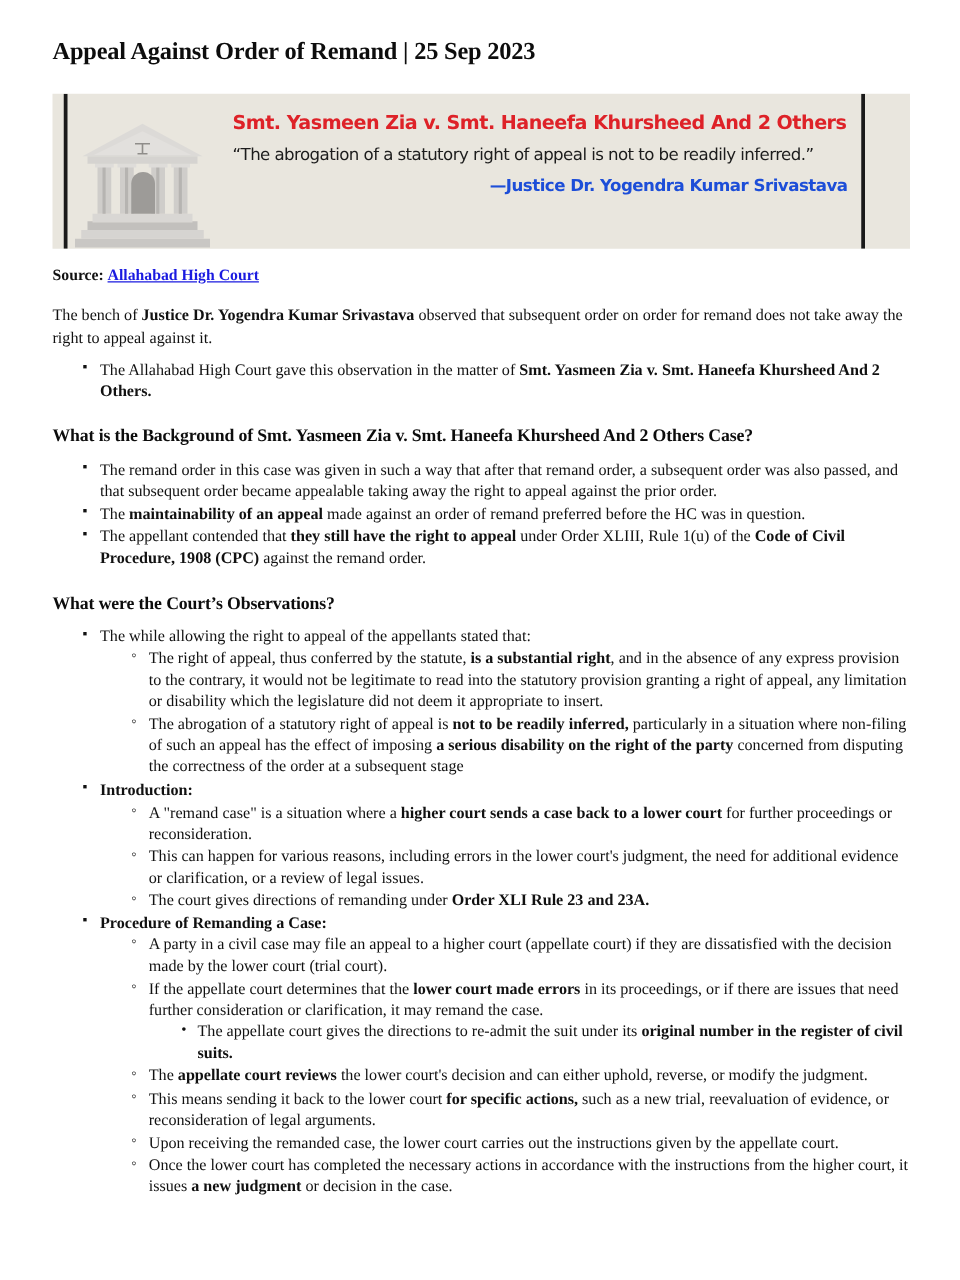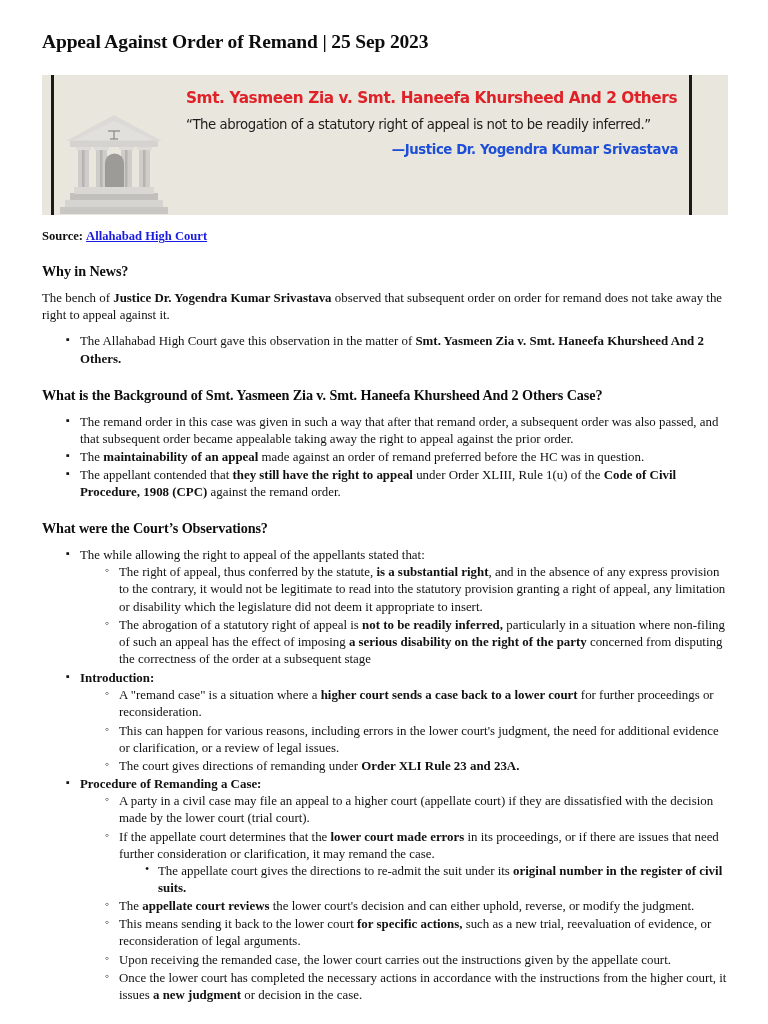--- a/index.html
+++ b/index.html
@@ -29,21 +29,21 @@
     letter-spacing: -0.15px;
     margin: 0 0 22px 0;
     line-height: 1.2;
     color: #0d0d0d;
   }
 
   
   .banner {
     position: relative;
     background: #e9e6de;
-    height: 140px;
+    height: 124px;
     margin: 0 0 14px 0;
     display: flex;
     align-items: stretch;
     overflow: hidden;
   }
   .banner-rule-left,
   .banner-rule-right {
     position: absolute;
     top: 0;
     bottom: 0;
@@ -231,21 +231,20 @@
       <div class="case-quote">“The abrogation of a statutory right of appeal is not to be readily inferred.”</div>
       <div class="case-attrib">—Justice Dr. Yogendra Kumar Srivastava</div>
     </div>
   </div>
 
   <div class="source-line">
     <span class="source-label">Source:</span><a href="#" class="source-link">Allahabad High Court</a>
   </div>
 
   <div id="sections-root">
-      <h2 class="section-heading">Why in News?</h2>
       <p class="body-para">The bench of <b>Justice Dr. Yogendra Kumar Srivastava</b> observed that subsequent order on order for remand does not take away the right to appeal against it.</p>
       <ul class="lvl1">
         <li><span class="li-text">The Allahabad High Court gave this observation in the matter of <b>Smt. Yasmeen Zia v. Smt. Haneefa Khursheed And 2 Others.</b></span></li>
       </ul>
       <h2 class="section-heading">What is the Background of Smt. Yasmeen Zia v. Smt. Haneefa Khursheed And 2 Others Case?</h2>
       <ul class="lvl1">
         <li><span class="li-text">The remand order in this case was given in such a way that after that remand order, a subsequent order was also passed, and that subsequent order became appealable taking away the right to appeal against the prior order.</span></li>
         <li><span class="li-text">The <b>maintainability of an appeal</b> made against an order of remand preferred before the HC was in question.</span></li>
         <li><span class="li-text">The appellant contended that <b>they still have the right to appeal</b> under Order XLIII, Rule 1(u) of the <b>Code of Civil Procedure, 1908 (CPC)</b> against the remand order.</span></li>
       </ul>

